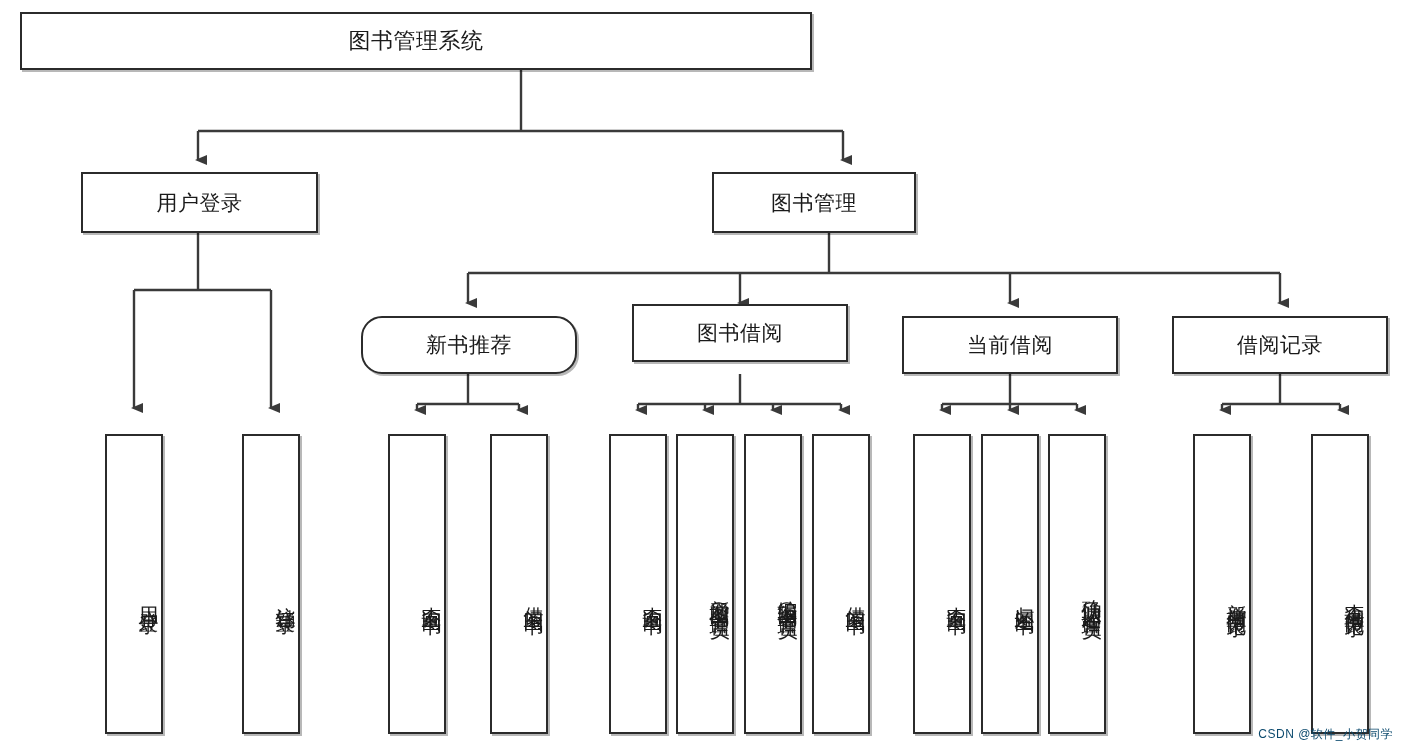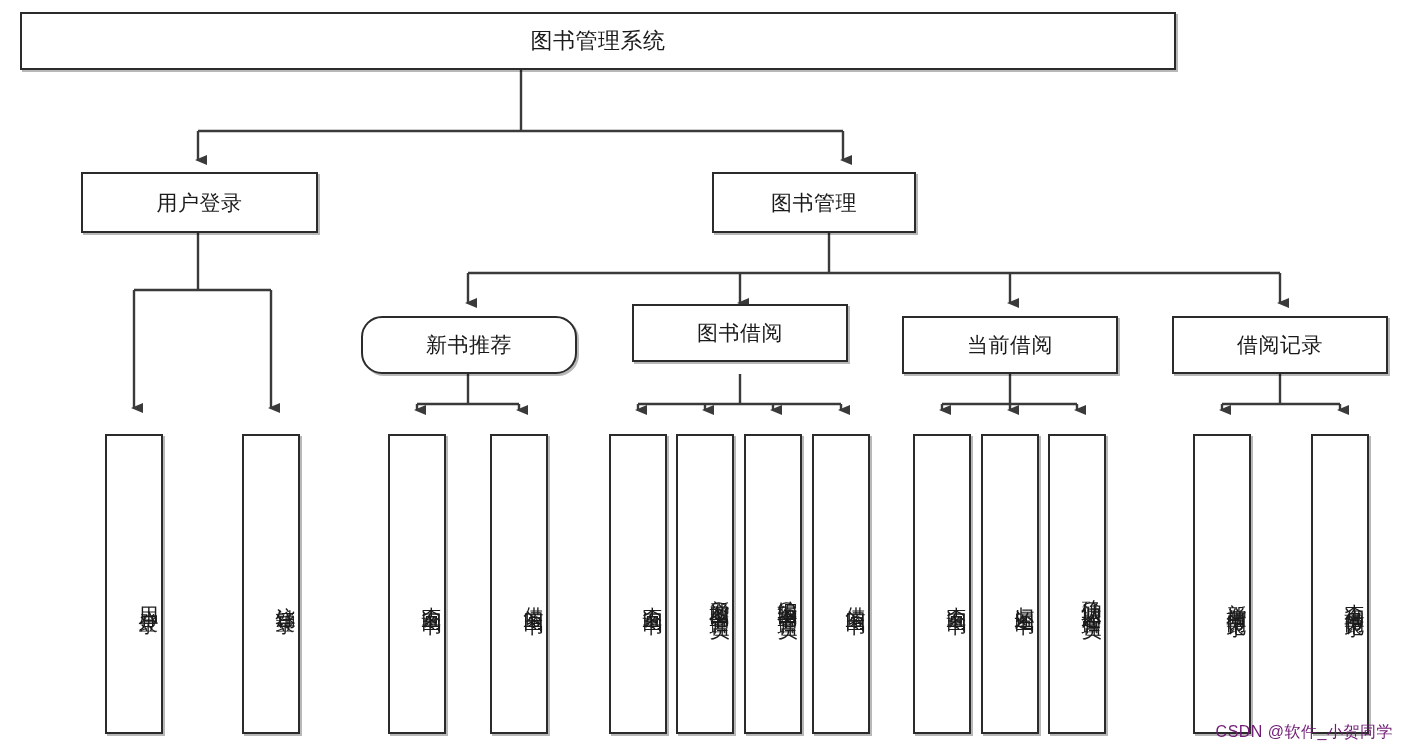--- a/index.html
+++ b/index.html
@@ -55,22 +55,22 @@
   }
   .node.vert .vlabel {
     writing-mode: vertical-rl;
     text-orientation: upright;
     display: block;
   }
   .watermark {
     position: absolute;
     right: 12px;
     bottom: 4px;
-    font-size: 16px;
-    color: #701a75;
+    font-size: 12px;
+    color: #0c4a6e;
     letter-spacing: 0.5px;
     white-space: nowrap;
     pointer-events: none;
   }
 </style>
 </head>
 <body>
 
 <div id="diagram-root">
 
@@ -117,21 +117,21 @@
       <path d="M1010,404 L1010,410" marker-end="url(#arrow)"></path>
       <path d="M1077,404 L1077,410" marker-end="url(#arrow)"></path>
 
       <path d="M1280,374 L1280,404"></path>
       <path d="M1222,404 L1340,404"></path>
       <path d="M1222,404 L1222,410" marker-end="url(#arrow)"></path>
       <path d="M1340,404 L1340,410" marker-end="url(#arrow)"></path>
     </g>
   </svg>
 
-  <div class="node horiz root" style="left:20px; top:12px; width:1156px; height:58px;">
+  <div class="node horiz root" style="left:20px; top:12px; width:792px; height:58px;">
     <span>图书管理系统</span>
   </div>
 
   <div class="node horiz" style="left:81px; top:172px; width:237px; height:61px;">
     <span>用户登录</span>
   </div>
   <div class="node horiz" style="left:712px; top:172px; width:204px; height:61px;">
     <span>图书管理</span>
   </div>
 

